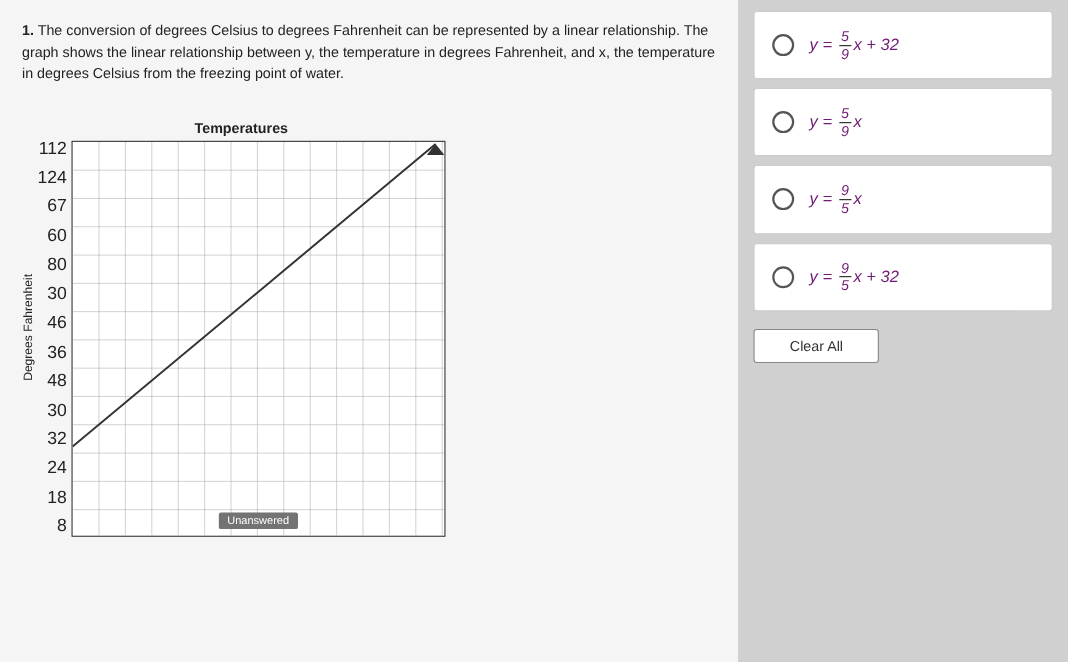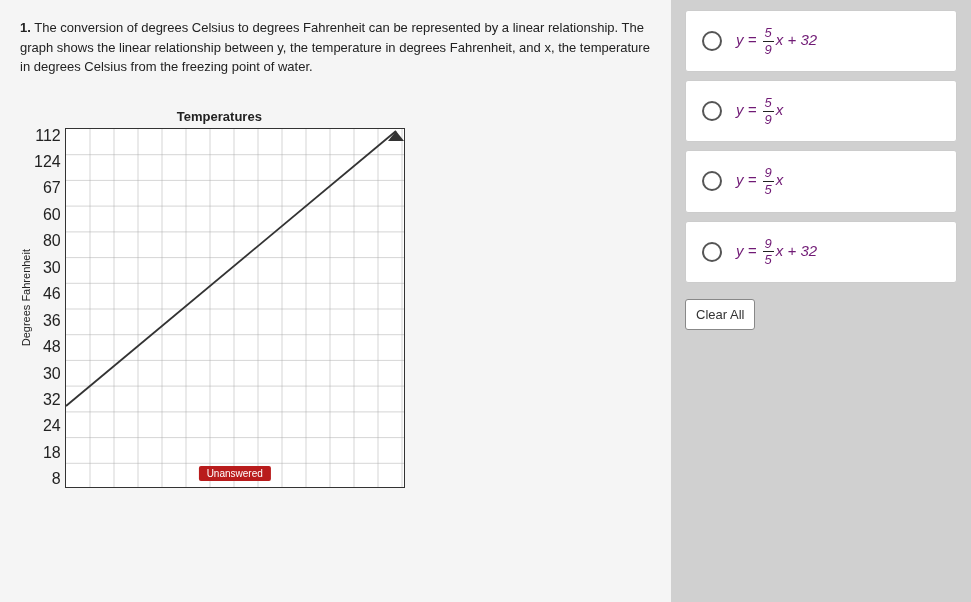--- a/index.html
+++ b/index.html
@@ -105,21 +105,21 @@
       top: 0; left: 0;
       width: 100%;
       height: 100%;
     }
 
     .unanswered-badge {
       position: absolute;
       bottom: 6px;
       left: 50%;
       transform: translateX(-50%);
-      background: #b91c1c;
+      background: #737373;
       color: white;
       font-size: 10px;
       padding: 2px 8px;
       border-radius: 2px;
     }
 
     
     .right-panel {
       flex: 1;
       display: flex;
@@ -172,21 +172,21 @@
     .frac .den {
       padding: 0 2px;
       font-size: 13px;
       line-height: 1.2;
     }
 
     .clear-all-btn {
       background: white;
       border: 1.5px solid #888;
       border-radius: 3px;
-      padding: 7px 10px;
+      padding: 7px 32px;
       font-size: 13px;
       color: #333;
       cursor: pointer;
       align-self: flex-start;
       margin-top: 4px;
     }
 
     .bottom-right {
       display: flex;
       align-items: center;

